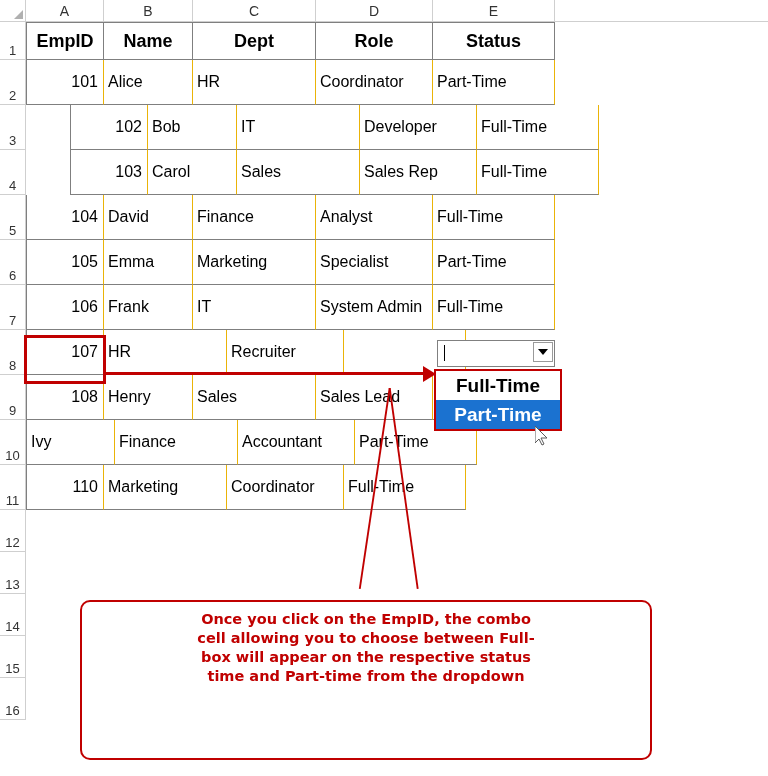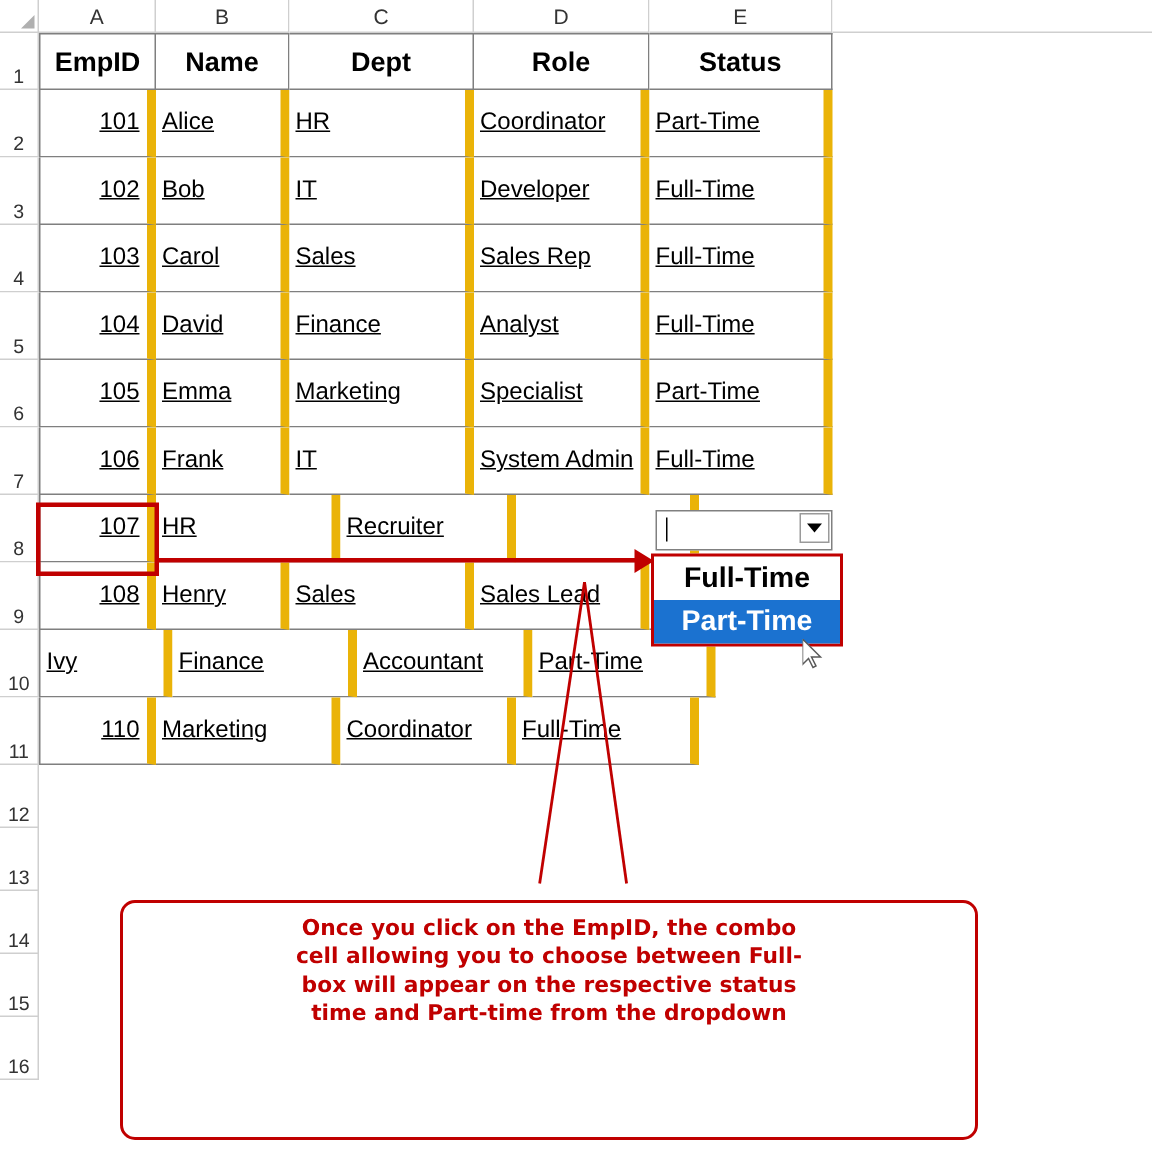--- a/index.html
+++ b/index.html
@@ -83,21 +83,21 @@
   }
   .hdr-row .cell {
     font-weight: bold;
     font-size: 18px;
     justify-content: center;
     border-right: 1px solid #7f7f7f;
     border-bottom: 1px solid #7f7f7f;
     border-top: 1px solid #7f7f7f;
   }
   .hdr-row .cell:first-child { border-left: 1px solid #7f7f7f; }
-  .body-row .cell { border-right: 6px solid #eab308; border-bottom: 1px solid #7f7f7f; text-decoration: underline; }
+  .body-row .cell { border-right: 1px solid #eab308; border-bottom: 1px solid #7f7f7f; }
   .body-row .cell:first-child { border-left: 1px solid #7f7f7f; }
   .num { justify-content: flex-end; padding-right: 5px; }
 
   
   .sel-box {
     position: absolute;
     border: 3px solid #c00000;
     pointer-events: none;
   }
 
@@ -233,27 +233,27 @@
         <div class="cell" style="width: 122px; height: 38px;">Status</div>
       </div>
       <div class="row body-row" style="height: 45px;">
         <div class="cell num" style="width: 78px; height: 45px;">101</div>
         <div class="cell" style="width: 89px; height: 45px;">Alice</div>
         <div class="cell" style="width: 123px; height: 45px;">HR</div>
         <div class="cell" style="width: 117px; height: 45px;">Coordinator</div>
         <div class="cell" style="width: 122px; height: 45px;">Part-Time</div>
       </div>
       <div class="row body-row" style="height: 45px;">
-        <div class="cell num" style="width: 78px; height: 45px;">102</div>
+        <div class="cell num" style="width: 78px; height: 45px; margin-left: 44px;">102</div>
         <div class="cell" style="width: 89px; height: 45px;">Bob</div>
         <div class="cell" style="width: 123px; height: 45px;">IT</div>
         <div class="cell" style="width: 117px; height: 45px;">Developer</div>
         <div class="cell" style="width: 122px; height: 45px;">Full-Time</div>
       </div>
-      <div class="row body-row" style="height: 45px;">
+      <div class="row body-row" style="height: 45px; justify-content: flex-end;">
         <div class="cell num" style="width: 78px; height: 45px;">103</div>
         <div class="cell" style="width: 89px; height: 45px;">Carol</div>
         <div class="cell" style="width: 123px; height: 45px;">Sales</div>
         <div class="cell" style="width: 117px; height: 45px;">Sales Rep</div>
         <div class="cell" style="width: 122px; height: 45px;">Full-Time</div>
       </div>
       <div class="row body-row" style="height: 45px;">
         <div class="cell num" style="width: 78px; height: 45px;">104</div>
         <div class="cell" style="width: 89px; height: 45px;">David</div>
         <div class="cell" style="width: 123px; height: 45px;">Finance</div>

